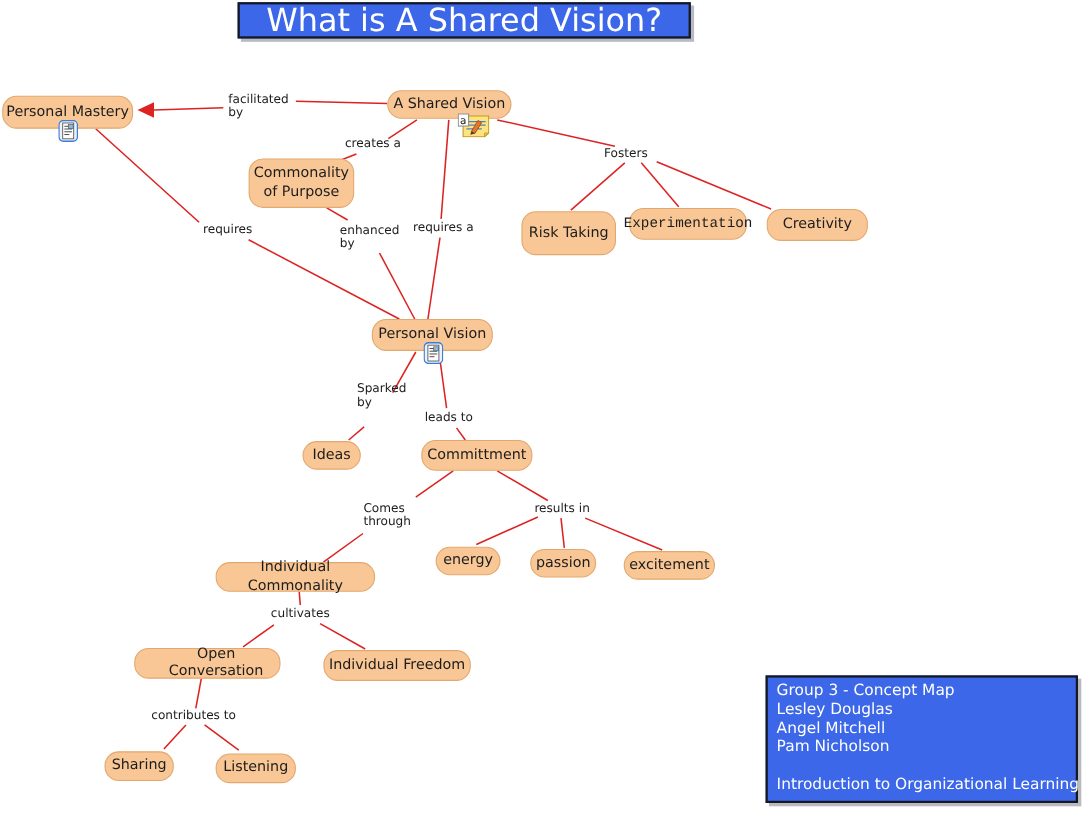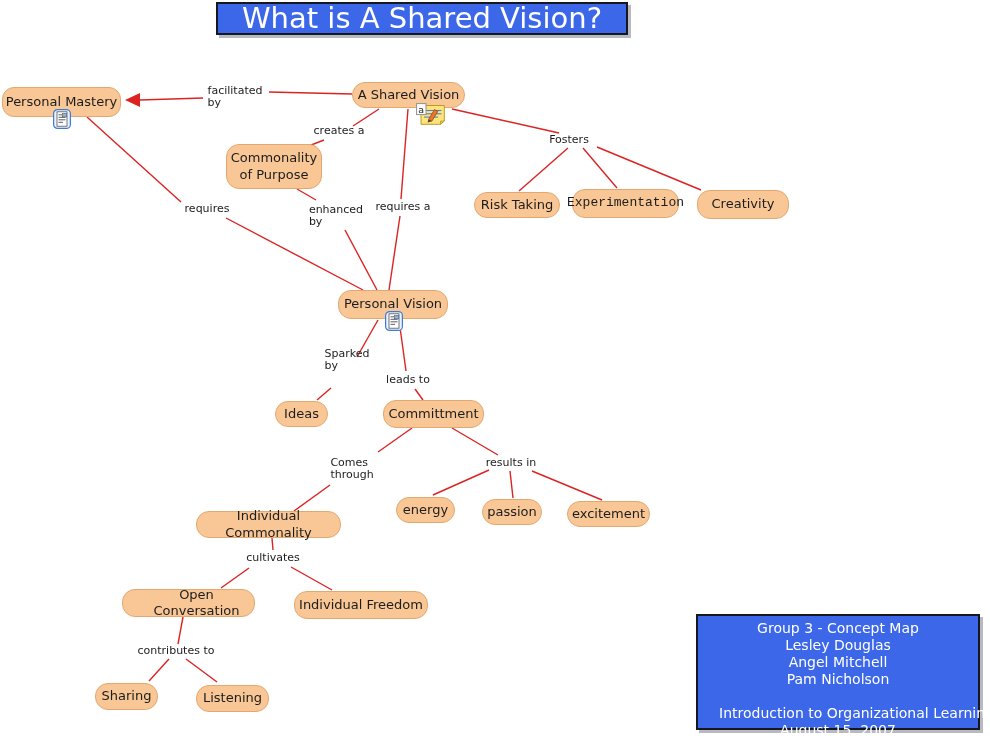--- a/index.html
+++ b/index.html
@@ -29,21 +29,21 @@
   .linklabel{
     position:absolute;transform:translate(-50%,-50%);
     font-size:11px;color:var(--map-text);
     white-space:pre-line;line-height:1.12;
   }
   .map-icon{position:absolute;}
   .credits-box{
     position:absolute;left:696px;top:614px;width:284px;height:116px;
     background:var(--box-bg);border:2px solid var(--box-border);
     box-shadow:3px 3px 0 #b9b9c2;box-sizing:border-box;
-    padding:4px 21px;color:var(--box-text);font-size:14px;text-align:center;
+    padding:4px 8px;color:var(--box-text);font-size:14px;
   }
   .credits-box div{min-height:17px;line-height:17px;white-space:nowrap;}
 </style>
 </head>
 <body style="--node-fill: #F9C795; --node-border: #E2A86F; --line: #DD2222; --box-bg: #3B67E8; --box-border: #15181E; --box-text: #FFFFFF; --map-text: #1C1C1C;">
 
 <div class="stage">
   <div class="title-box">
     <span>What is A Shared Vision?</span>
   </div>
@@ -74,25 +74,25 @@
         <line x1="510" y1="471" x2="513" y2="498" stroke="#DD2222" stroke-width="1.4"></line>
         <line x1="532" y1="471" x2="602" y2="500" stroke="#DD2222" stroke-width="1.4"></line>
         <line x1="272" y1="538" x2="273" y2="550" stroke="#DD2222" stroke-width="1.4"></line>
         <line x1="249" y1="568" x2="221" y2="588" stroke="#DD2222" stroke-width="1.4"></line>
         <line x1="291" y1="567" x2="332" y2="590" stroke="#DD2222" stroke-width="1.4"></line>
         <line x1="183" y1="617" x2="178" y2="644" stroke="#DD2222" stroke-width="1.4"></line>
         <line x1="169" y1="659" x2="149" y2="681" stroke="#DD2222" stroke-width="1.4"></line>
         <line x1="186" y1="659" x2="217" y2="682" stroke="#DD2222" stroke-width="1.4"></line>
         <polygon points="125,100 140,93 140,107" fill="#DD2222"></polygon>
       </svg>
-      <div class="node" style="left: 2px; top: 87px; width: 119px; height: 30px; border-radius: 12px;">Personal Mastery</div>
+      <div class="node" style="left: 2px; top: 87px; width: 119px; height: 30px;">Personal Mastery</div>
       <div class="node" style="left: 352px; top: 82px; width: 113px; height: 26px;">A Shared Vision</div>
       <div class="node" style="left: 226px; top: 144px; width: 96px; height: 45px;">Commonality
 of Purpose</div>
-      <div class="node" style="left: 474px; top: 192px; width: 86px; height: 26px;">Risk Taking</div>
+      <div class="node" style="left: 474px; top: 192px; width: 86px; height: 40px;">Risk Taking</div>
       <div class="node" style="left: 572px; top: 189px; width: 107px; height: 29px; font-family: Liberation Mono, monospace;">Experimentation</div>
       <div class="node" style="left: 697px; top: 190px; width: 92px; height: 29px;">Creativity</div>
       <div class="node" style="left: 338px; top: 290px; width: 110px; height: 29px;">Personal Vision</div>
       <div class="node" style="left: 275px; top: 401px; width: 53px; height: 26px;">Ideas</div>
       <div class="node" style="left: 383px; top: 400px; width: 101px; height: 28px;">Committment</div>
       <div class="node" style="left: 396px; top: 497px; width: 59px; height: 26px;">energy</div>
       <div class="node" style="left: 482px; top: 499px; width: 60px; height: 26px;">passion</div>
       <div class="node" style="left: 567px; top: 501px; width: 83px; height: 26px;">excitement</div>
       <div class="node" style="left: 196px; top: 511px; width: 145px; height: 27px;">Individual Commonality</div>
       <div class="node" style="left: 122px; top: 589px; width: 133px; height: 28px; padding-left: 16px;">Open Conversation</div>
@@ -147,15 +147,14 @@
       <div class="linklabel" style="left: 273px; top: 558px;">cultivates</div>
       <div class="linklabel" style="left: 176px; top: 651px;">contributes to</div>
     </div>
   <div class="credits-box" id="infobox">
       <div>Group 3 - Concept Map</div>
       <div>Lesley Douglas</div>
       <div>Angel Mitchell</div>
       <div>Pam Nicholson</div>
       <div>&nbsp;</div>
       <div>Introduction to Organizational Learning</div>
-      <div>August 15, 2007</div>
     </div>
 </div>
 
 </body></html>

